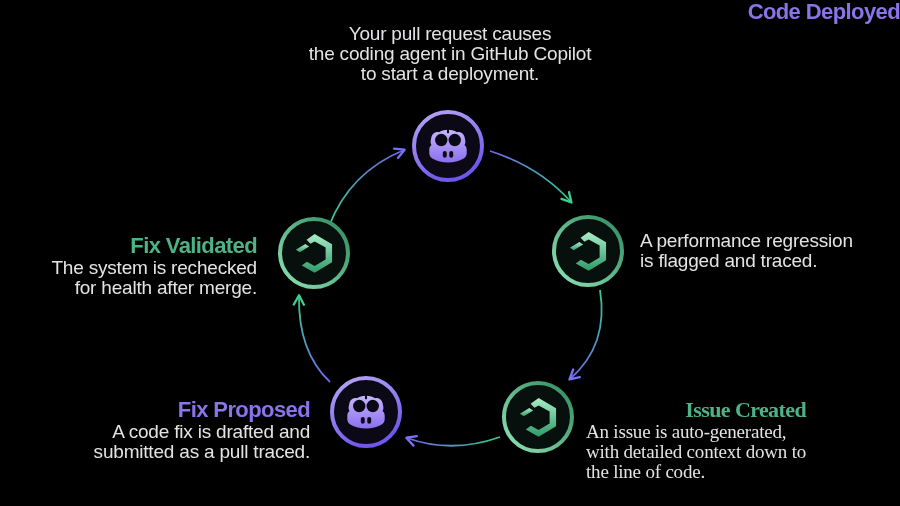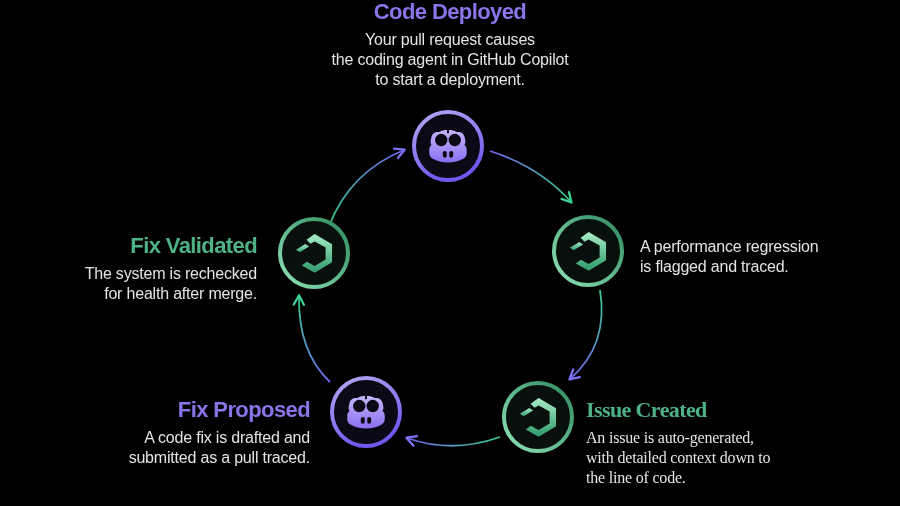--- a/index.html
+++ b/index.html
@@ -6,24 +6,24 @@
   body{width:900px;height:506px;overflow:hidden;font-family:"Liberation Sans",sans-serif;}
   .stage{position:relative;width:900px;height:506px;background:var(--background,#000000);}
 
   .arrow-layer{position:absolute;left:0;top:0;z-index:1;}
 
   .node-circle{position:absolute;width:76px;height:76px;z-index:2;display:flex;align-items:center;justify-content:center;}
   .node-circle .ring{position:absolute;left:0;top:0;}
   .node-circle .icon{position:relative;z-index:2;display:block;}
 
   .node-text{position:absolute;z-index:3;}
-  .title{font-size:22px;font-weight:700;letter-spacing:-0.6px;line-height:24px;white-space:nowrap;}
+  .title{font-size:22px;font-weight:700;letter-spacing:-0.6px;line-height:24px;white-space:nowrap;text-align:right;}
   .title.purple{color:var(--purple-accent,#8b74e9);}
   .title.green{color:var(--green-accent,#4db285);}
-  .desc{margin-top:6px;font-size:16px;line-height:20px;letter-spacing:-0.2px;color:var(--body-text,#e3e3e5);white-space:pre-line;}
+  .desc{margin-top:0;font-size:19px;line-height:20px;letter-spacing:-0.2px;color:var(--body-text,#e3e3e5);white-space:pre-line;}
   .center{text-align:center;}
   .alignleft{text-align:left;}
   .alignright{text-align:right;text-decoration:underline;}
 
   #text-top{left:0;right:0;top:21;}
   #text-right{left:640px;top:231px;}
   #text-left{right:643px;top:234px;}
   #text-br{left:586px;top:398px;font-family:Liberation Serif, serif;}
   #text-bl{right:590px;top:398px;}
 

